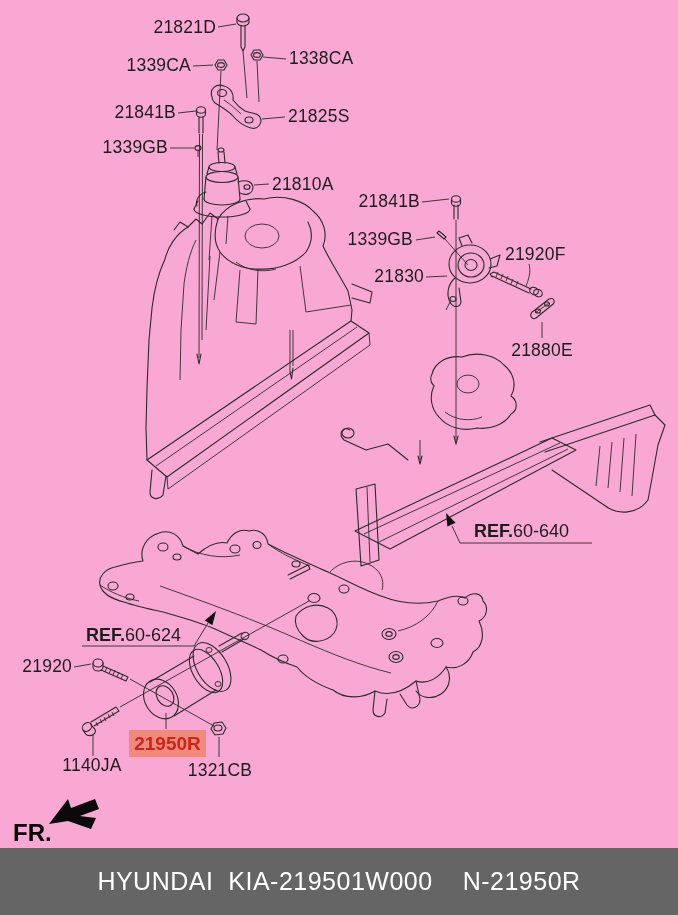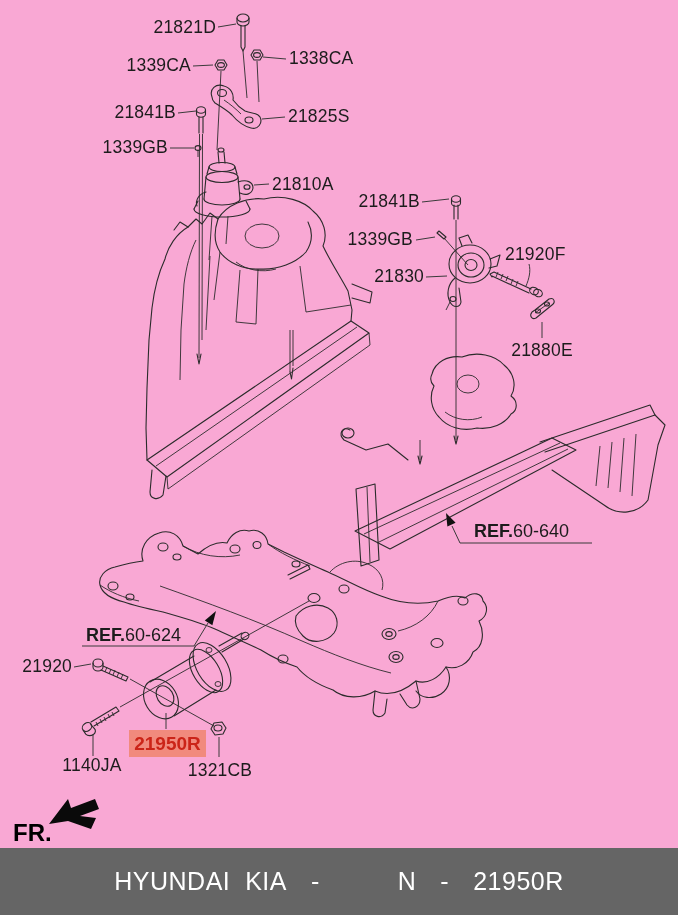--- a/index.html
+++ b/index.html
@@ -10,21 +10,21 @@
   .ref-label{font-size:18px;}
   .hl-label{font-size:19px;font-weight:bold;fill:#cb2418;}
   .fr-label{font-size:24px;font-weight:bold;fill:#000;}
   .ln{fill:none;stroke:#2b2b2b;stroke-width:1.1;stroke-linecap:round;stroke-linejoin:round;}
   .thin{fill:none;stroke:#2b2b2b;stroke-width:0.9;}
   .ldr{fill:none;stroke:#3a3a3a;stroke-width:1;}
   .footer{position:absolute;left:0;top:848px;width:678px;height:67px;background:#656565;
           display:flex;align-items:center;justify-content:center;color:#ffffff;
           font-size:25px;letter-spacing:0.5px;white-space:pre;}
   .footer .gap{display:inline-block;width:30px;}
-  .footer span{margin:0 12px;}
+  .footer span{margin:0 0;}
 </style>
 </head>
 <body>
 
 <div class="canvas">
 <svg width="678" height="848" viewBox="0 0 678 848">
 
   <g>
     <ellipse class="ln" cx="243" cy="18" rx="6" ry="4"></ellipse>
     <path class="ln" d="M237,18 v4 a6,4 0 0 0 12,0 v-4"></path>
@@ -267,18 +267,19 @@
   <g>
     <polygon points="49,824 68,799 71,808 95,799 99,809 80,816 96,818 91,829 68,821" fill="#0a0a0a"></polygon>
     <text class="fr-label" x="13" y="841" text-anchor="start">FR.</text>
   </g>
 </svg>
 
 
 <div class="footer">
   <span>HYUNDAI  KIA</span>
   <span>-</span>
+  <span>219501W000</span>
   <span class="gap"></span>
   <span>N</span>
   <span>-</span>
   <span>21950R</span>
 </div>
 </div>
 
 </body></html>

